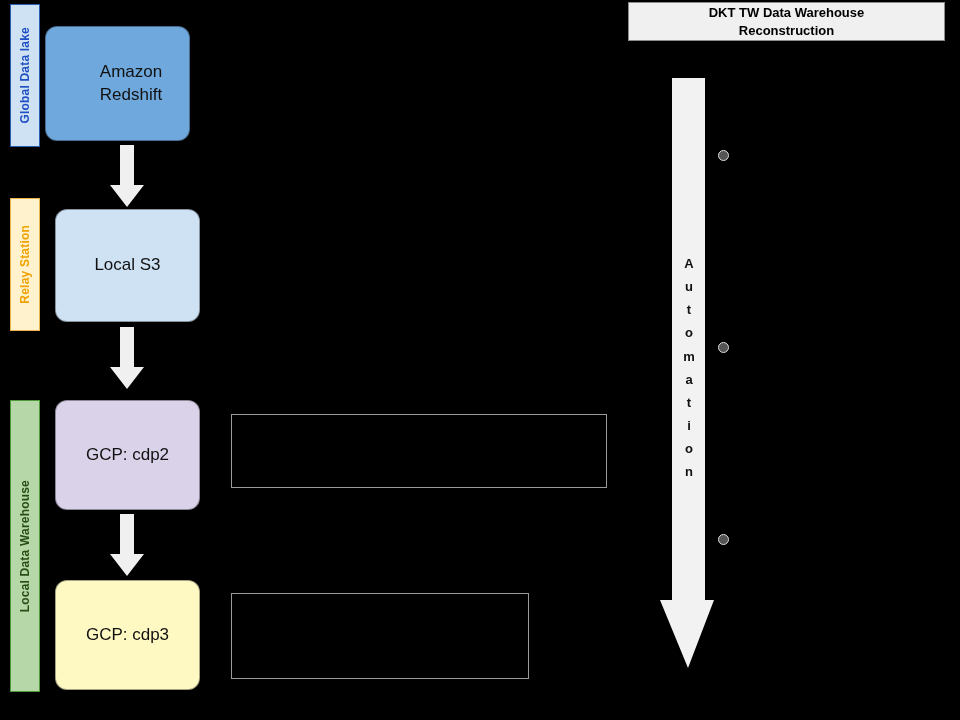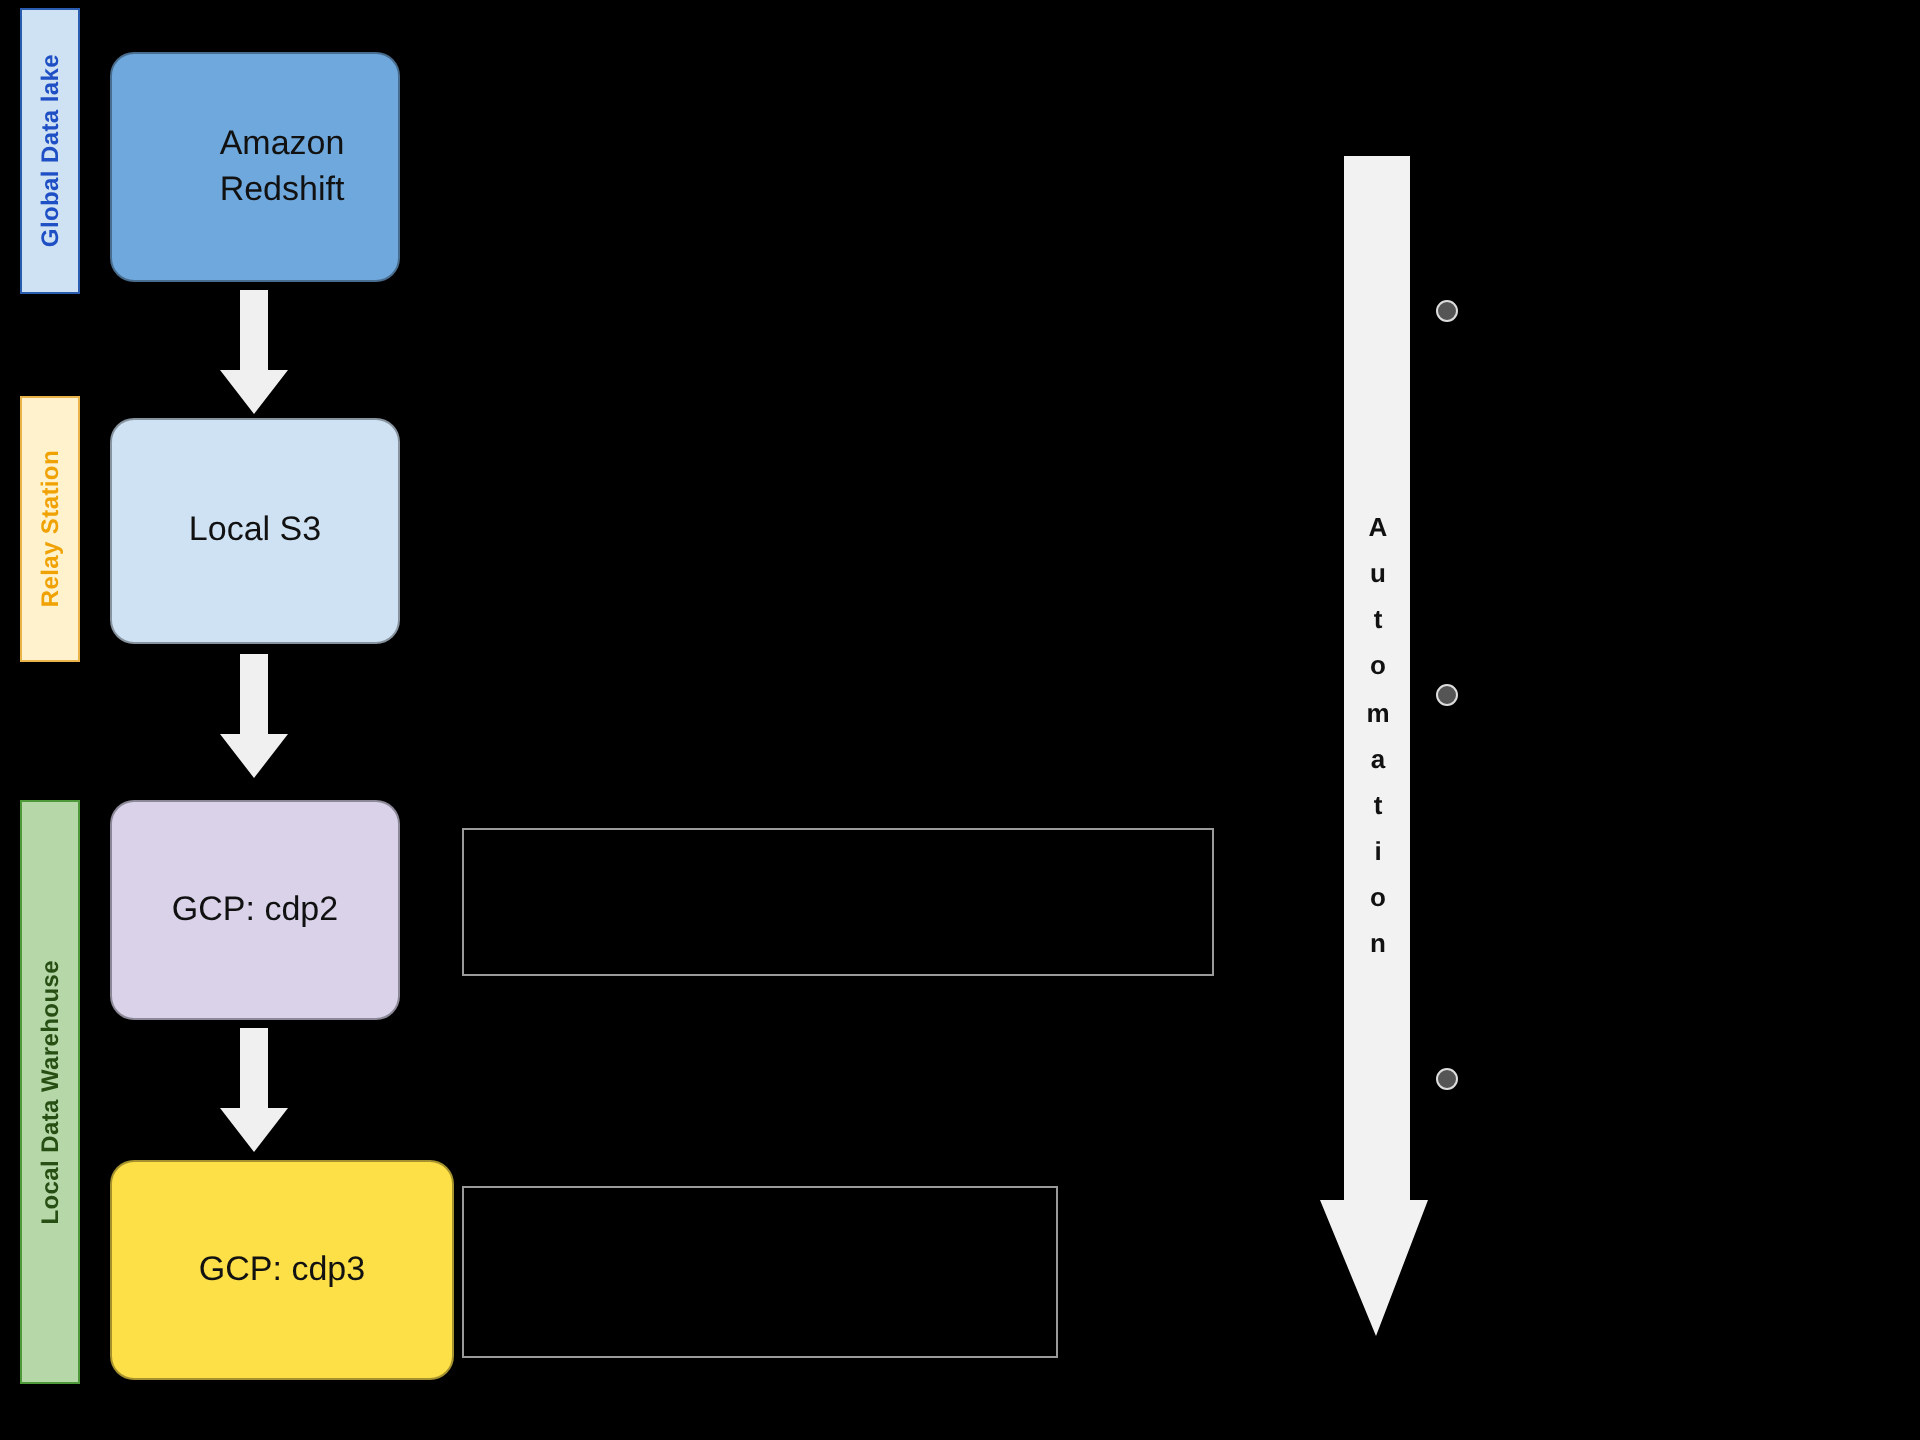--- a/index.html
+++ b/index.html
@@ -73,35 +73,35 @@
     align-items: center;
     justify-content: center;
     text-align: center;
     color: #111111;
     font-size: 17px;
     line-height: 1.35;
     white-space: pre-line;
   }
 
   .node-redshift {
-    left: 55px; top: 26px; width: 145px; height: 115px;
+    left: 45px; top: 26px; width: 145px; height: 115px;
     background: #6FA8DC;
     padding-left: 27px;
   }
   .node-s3 {
     left: 55px; top: 209px; width: 145px; height: 113px;
     background: #CFE2F3;
   }
   .node-cdp2 {
     left: 55px; top: 400px; width: 145px; height: 110px;
     background: #D9D2E9;
   }
   .node-cdp3 {
-    left: 55px; top: 580px; width: 172px; height: 110px;
-    background: #fde047;
+    left: 55px; top: 580px; width: 145px; height: 110px;
+    background: #fef9c3;
   }
 
   
   .flow-arrow {
     position: absolute;
     width: 34px;
   }
   .flow-arrow svg { display: block; }
 
   .flow-1 { left: 110px; top: 145px; height: 62px; }
@@ -224,20 +224,22 @@
 
   <div class="flow-arrow flow-3">
     <svg width="34" height="62" viewBox="0 0 34 62" xmlns="http://www.w3.org/2000/svg">
       <polygon points="10,0 24,0 24,40 34,40 17,62 0,40 10,40" fill="#F0F0F0"></polygon>
     </svg>
   </div>
 
   <div class="note-box note-box-1"></div>
   <div class="note-box note-box-2"></div>
 
+  <div class="title-banner">DKT TW Data Warehouse
+Reconstruction</div>
 
   <div class="automation-arrow">
     <svg width="56" height="590" viewBox="0 0 56 590" xmlns="http://www.w3.org/2000/svg">
       <polygon points="14,0 47,0 47,522 56,522 30,590 2,522 14,522" fill="#F2F2F2"></polygon>
     </svg>
   </div>
 
   <div class="automation-label">
     <span>A</span>
     <span>u</span>

